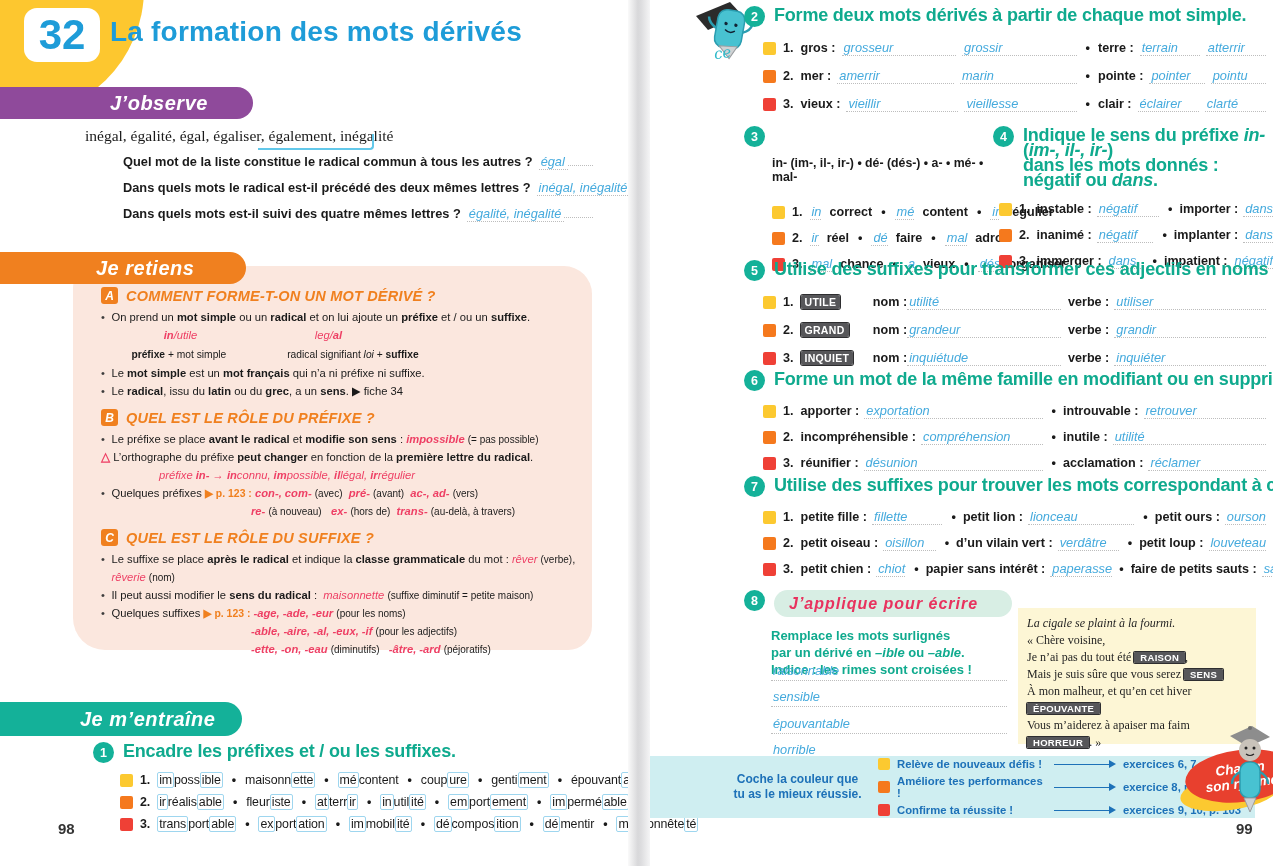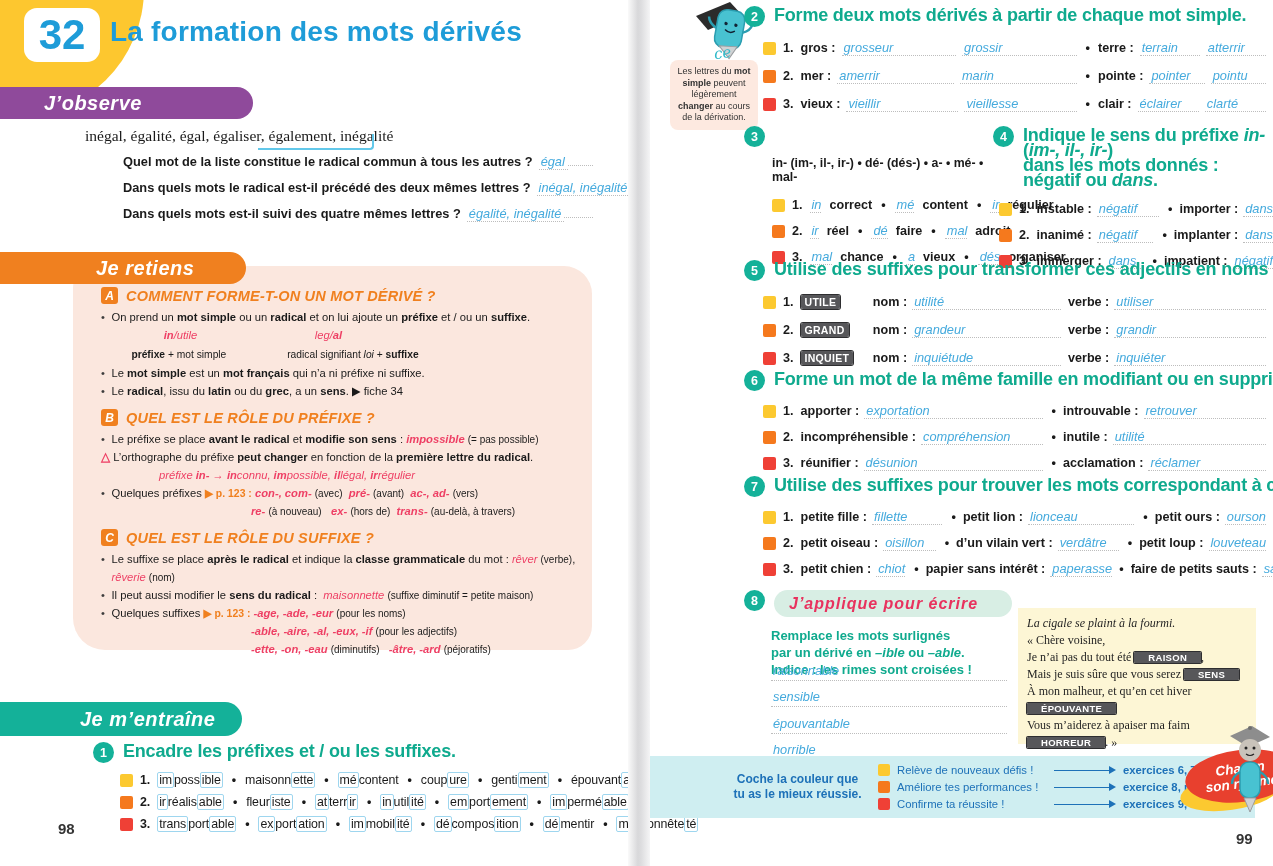--- a/index.html
+++ b/index.html
@@ -12,21 +12,21 @@
   .page-right{left:650px;width:623px;}
 
   
   .blob{position:absolute;left:-118px;top:-140px;width:262px;height:258px;background:#fdc72f;border-radius:50%;}
   .lesson-card{position:absolute;left:24px;top:8px;width:76px;height:54px;background:#fff;border-radius:13px;
        color:#1e9cd8;font-size:42px;font-weight:bold;display:flex;align-items:center;justify-content:center;}
   .title{position:absolute;left:110px;top:16px;margin:0;font-size:28px;color:#1e9cd8;font-weight:bold;letter-spacing:.2px;}
 
   .pill{position:absolute;left:0;border-radius:0 18px 18px 0;color:#fff;font-weight:bold;font-style:italic;
         font-size:20px;display:flex;align-items:center;box-sizing:border-box;letter-spacing:.5px;}
-  .pill-observe{top:87px;width:253px;height:32px;background:#8f4a9b;padding-left:44px;}
+  .pill-observe{top:87px;width:253px;height:32px;background:#8f4a9b;padding-left:110px;}
   .pill-retiens{top:252px;width:246px;height:32px;background:#f0801f;padding-left:96px;z-index:2;}
   .pill-entraine{top:702px;width:242px;height:34px;background:#14b199;padding-left:80px;}
 
   
   .wordlist{position:absolute;left:85px;top:127px;font-family:"Liberation Serif",serif;font-size:15.5px;}
   .bracket{position:absolute;left:258px;top:134px;width:114px;height:14px;
            border-right:2.5px solid #62c8ea;border-bottom:2.5px solid #62c8ea;border-radius:0 0 4px 0;}
   #observe-questions{position:absolute;left:85px;top:152px;width:508px;}
   .qrow{height:26px;display:flex;align-items:baseline;font-size:12.8px;font-weight:bold;white-space:nowrap;margin-left:38px;}
   .qa{color:#45aadd;font-style:italic;font-weight:normal;margin-left:6px;font-size:13px;
@@ -83,38 +83,38 @@
   .word{font-weight:normal;}
 
   
   #ex2{left:94px;top:6px;width:522px;}
   #ex2-rows{margin:7px 0 0 19px;}
   #ex2-rows .xrow{height:28px;}
   .ex2c1{width:276px;display:flex;align-items:baseline;gap:6px;}
   .ex2c2{flex:1;display:flex;align-items:baseline;gap:6px;}
 
   #ex3{left:94px;top:126px;width:248px;}
-  .plist{font-weight:bold;font-size:12.3px;margin:9px 0 8px 28px;}
+  .plist{font-weight:bold;font-size:12.3px;margin:9px 0 15px 28px;}
   #ex3-rows{margin-left:28px;}
   #ex3-rows .xrow{height:26px;}
   #ex3-rows .ans{width:30px;margin-right:1px;}
 
   #ex4{left:343px;top:126px;width:280px;}
   #ex4-rows{margin:8px 0 0 6px;}
   #ex4-rows .xrow{height:26px;}
   #ex4-rows .cell.c0{width:152px;}
   #ex4-rows .cell:not(.c0){flex:1;}
 
   #ex5{left:94px;top:260px;width:522px;}
   #ex5-rows{margin:7px 0 0 19px;}
   #ex5-rows .xrow{height:28px;}
   .hlb{background:#57575a;color:#fff;font-weight:bold;font-size:10.5px;padding:1px 4px;border-radius:2px;
        box-shadow:0 0 0 1px #2e2e30;letter-spacing:.3px;}
   .hlbwrap{width:66px;display:inline-block;}
-  #ex5-rows .nomcell{width:190px;display:flex;gap:5px;align-items:baseline;}
+  #ex5-rows .nomcell{width:190px;display:flex;align-items:baseline;}
   #ex5-rows .vbcell{width:200px;display:flex;gap:5px;align-items:baseline;}
 
   #ex6{left:94px;top:370px;width:522px;}
   #ex6-rows{margin:7px 0 0 19px;}
   #ex6-rows .xrow{height:26px;}
   #ex6-rows .cell.c0{width:242px;}
   #ex6-rows .cell:not(.c0){flex:1;}
 
   #ex7{left:94px;top:476px;width:522px;}
   #ex7-rows{margin:7px 0 0 19px;}
@@ -130,33 +130,33 @@
             box-sizing:border-box;letter-spacing:1px;}
   .ex8instr{position:absolute;left:27px;top:37px;width:240px;color:#0faa8e;font-weight:bold;
             font-size:13px;line-height:17px;}
   #ex8-answers{position:absolute;left:27px;top:71px;width:236px;}
   .ex8a{height:26.4px;}
   .ex8a .ans{display:block;width:100%;height:20px;line-height:20px;}
 
   .poem{position:absolute;left:368px;top:608px;width:238px;height:136px;background:#fdf6d5;
         padding:7px 9px;box-sizing:border-box;font-family:"Liberation Serif",serif;font-size:12px;
         line-height:17px;color:#1f1f1f;}
-  .hl{background:#57575a;color:#fff;font-weight:bold;font-size:9.5px;padding:0 14px;border-radius:1px;
+  .hl{background:#57575a;color:#fff;font-weight:bold;font-size:9.5px;padding:0 6px;border-radius:1px;
       box-shadow:0 0 0 1px #2e2e30;font-family:"Liberation Sans",sans-serif;letter-spacing:.3px;}
   .credit{font-size:9.5px;text-align:right;margin-top:3px;}
 
   
   .band{position:absolute;left:0;top:756px;width:605px;height:62px;background:#cfeef1;
         display:flex;align-items:center;}
   .band-instr{width:135px;margin-left:80px;color:#1d71b8;font-weight:bold;font-size:12px;
               line-height:15px;text-align:center;}
   #band-rows{margin-left:13px;display:flex;flex-direction:column;gap:5px;}
   .brow{display:flex;align-items:center;gap:7px;font-size:11.3px;}
   .brow .sq{width:12px;height:12px;}
-  .blabel{color:#1d71b8;font-weight:normal;width:150px;}
+  .blabel{color:#1d71b8;font-weight:bold;width:150px;}
   .barrow{width:62px;display:flex;align-items:center;flex:none;}
   .barrow::before{content:"";flex:1;border-top:1.7px solid #1d71b8;}
   .barrow::after{content:"";border-top:4px solid transparent;border-bottom:4px solid transparent;
                  border-left:7px solid #1d71b8;}
   .btarget{color:#1d71b8;font-weight:bold;}
 
   .chacun-y{position:absolute;left:530px;top:774px;width:100px;height:36px;background:#fcc930;
             border-radius:50%;transform:rotate(-8deg);}
   .chacun{position:absolute;left:535px;top:750px;width:112px;height:52px;background:#e8402e;border-radius:50%;
           transform:rotate(-7deg);color:#fff;font-weight:bold;font-style:italic;font-size:13.5px;
@@ -165,21 +165,21 @@
 
   
   .mascot{position:absolute;left:30px;top:0;}
   .ce{position:absolute;left:64px;top:44px;color:#2fb9c9;font-style:italic;
       font-family:"DejaVu Serif",serif;font-size:15px;transform:rotate(-8deg);z-index:2;}
   .note{position:absolute;left:20px;top:60px;width:88px;background:#fde9e0;border-radius:8px;
         padding:6px 5px;box-sizing:border-box;font-size:9px;line-height:11.5px;text-align:center;color:#333;}
 
   .pgnum{position:absolute;font-size:15px;font-weight:bold;color:#333;}
   .pgnum-left{left:58px;top:820px;}
-  .pgnum-right{left:586px;top:820px;margin-top:10px;}
+  .pgnum-right{left:586px;top:820px;}
 </style>
 </head>
 <body>
 
 <div class="page page-left">
   <div class="blob"></div>
   <div class="lesson-card">32</div>
   <h1 class="title">La formation des mots dérivés</h1>
 
   <div class="pill pill-observe">J’observe</div>
@@ -317,21 +317,20 @@
         <polygon points="42,47 60,45 54,58" fill="#cfd2d4" stroke="#9a9da0" stroke-width="1"></polygon>
         <circle cx="45" cy="24" r="1.7" fill="#123"></circle>
         <circle cx="55" cy="24" r="1.7" fill="#123"></circle>
         <path d="M45 30 Q50 34 55 30" stroke="#123" stroke-width="1.4" fill="none"></path>
         <path d="M36 30 Q28 26 27 20" stroke="#2a9db0" stroke-width="2.5" fill="none"></path>
         <path d="M63 30 Q70 27 71 21" stroke="#2a9db0" stroke-width="2.5" fill="none"></path>
       </g>
     </svg>
   </div>
   <div class="ce">ce</div>
-  <div class="note">Les lettres du <b>mot simple</b> peuvent légèrement <b>changer</b> au cours de la dérivation.</div>
 
   <div class="exb" id="ex2">
     <div class="exhead">
       <span class="cnum">2</span>
       <span class="extitle">Forme deux mots dérivés à partir de chaque mot simple.</span>
     </div>
     <div id="ex2-rows">
         <div class="xrow">
           <span class="sq" style="background: rgb(252, 201, 48);"></span>
           <b class="rnum">1.</b>

